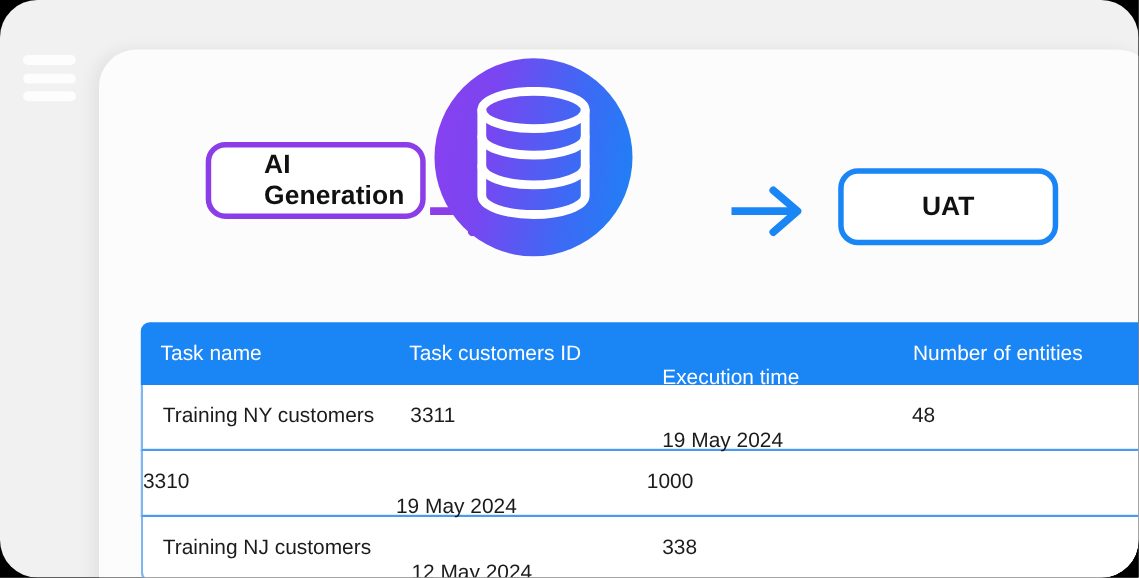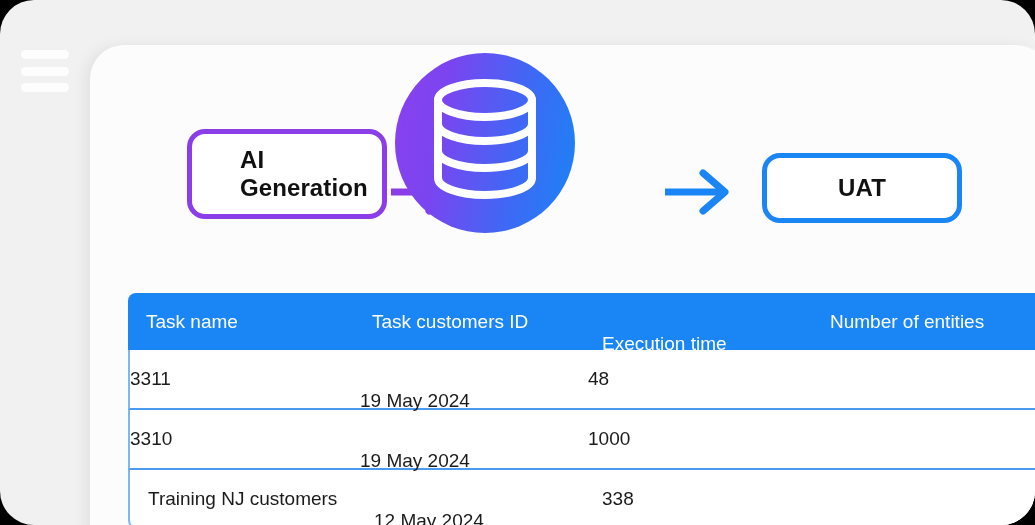--- a/index.html
+++ b/index.html
@@ -84,21 +84,21 @@
     box-sizing: border-box;
     font-weight: bold;
     font-size: 24px;
     color: #111111;
     letter-spacing: 0.1px;
   }
   .pill.ai {
     left: 97px;
     top: 84px;
     width: 200px;
-    height: 90px;
+    height: 70px;
     border: 5px solid #8b3ee8;
     padding-left: 48px;
   }
   .pill.uat {
     left: 672px;
     top: 84px;
     width: 200px;
     height: 70px;
     border: 5px solid #1a85f5;
     margin-top: 24px;
@@ -219,20 +219,21 @@
       <div class="table">
 
         <div class="thead">
           <div class="c0">Task name</div>
           <div class="c1">Task customers ID</div>
           <div class="c2">Execution time</div>
           <div class="c3">Number of entities</div>
         </div>
 
         <div class="trow">
+          <div class="c0">Training NY customers</div>
           <div class="c1">3311</div>
           <div class="c2">19 May 2024</div>
           <div class="c3">48</div>
         </div>
 
         <div class="trow">
           <div class="c1">3310</div>
           <div class="c2">19 May 2024</div>
           <div class="c3">1000</div>
         </div>

